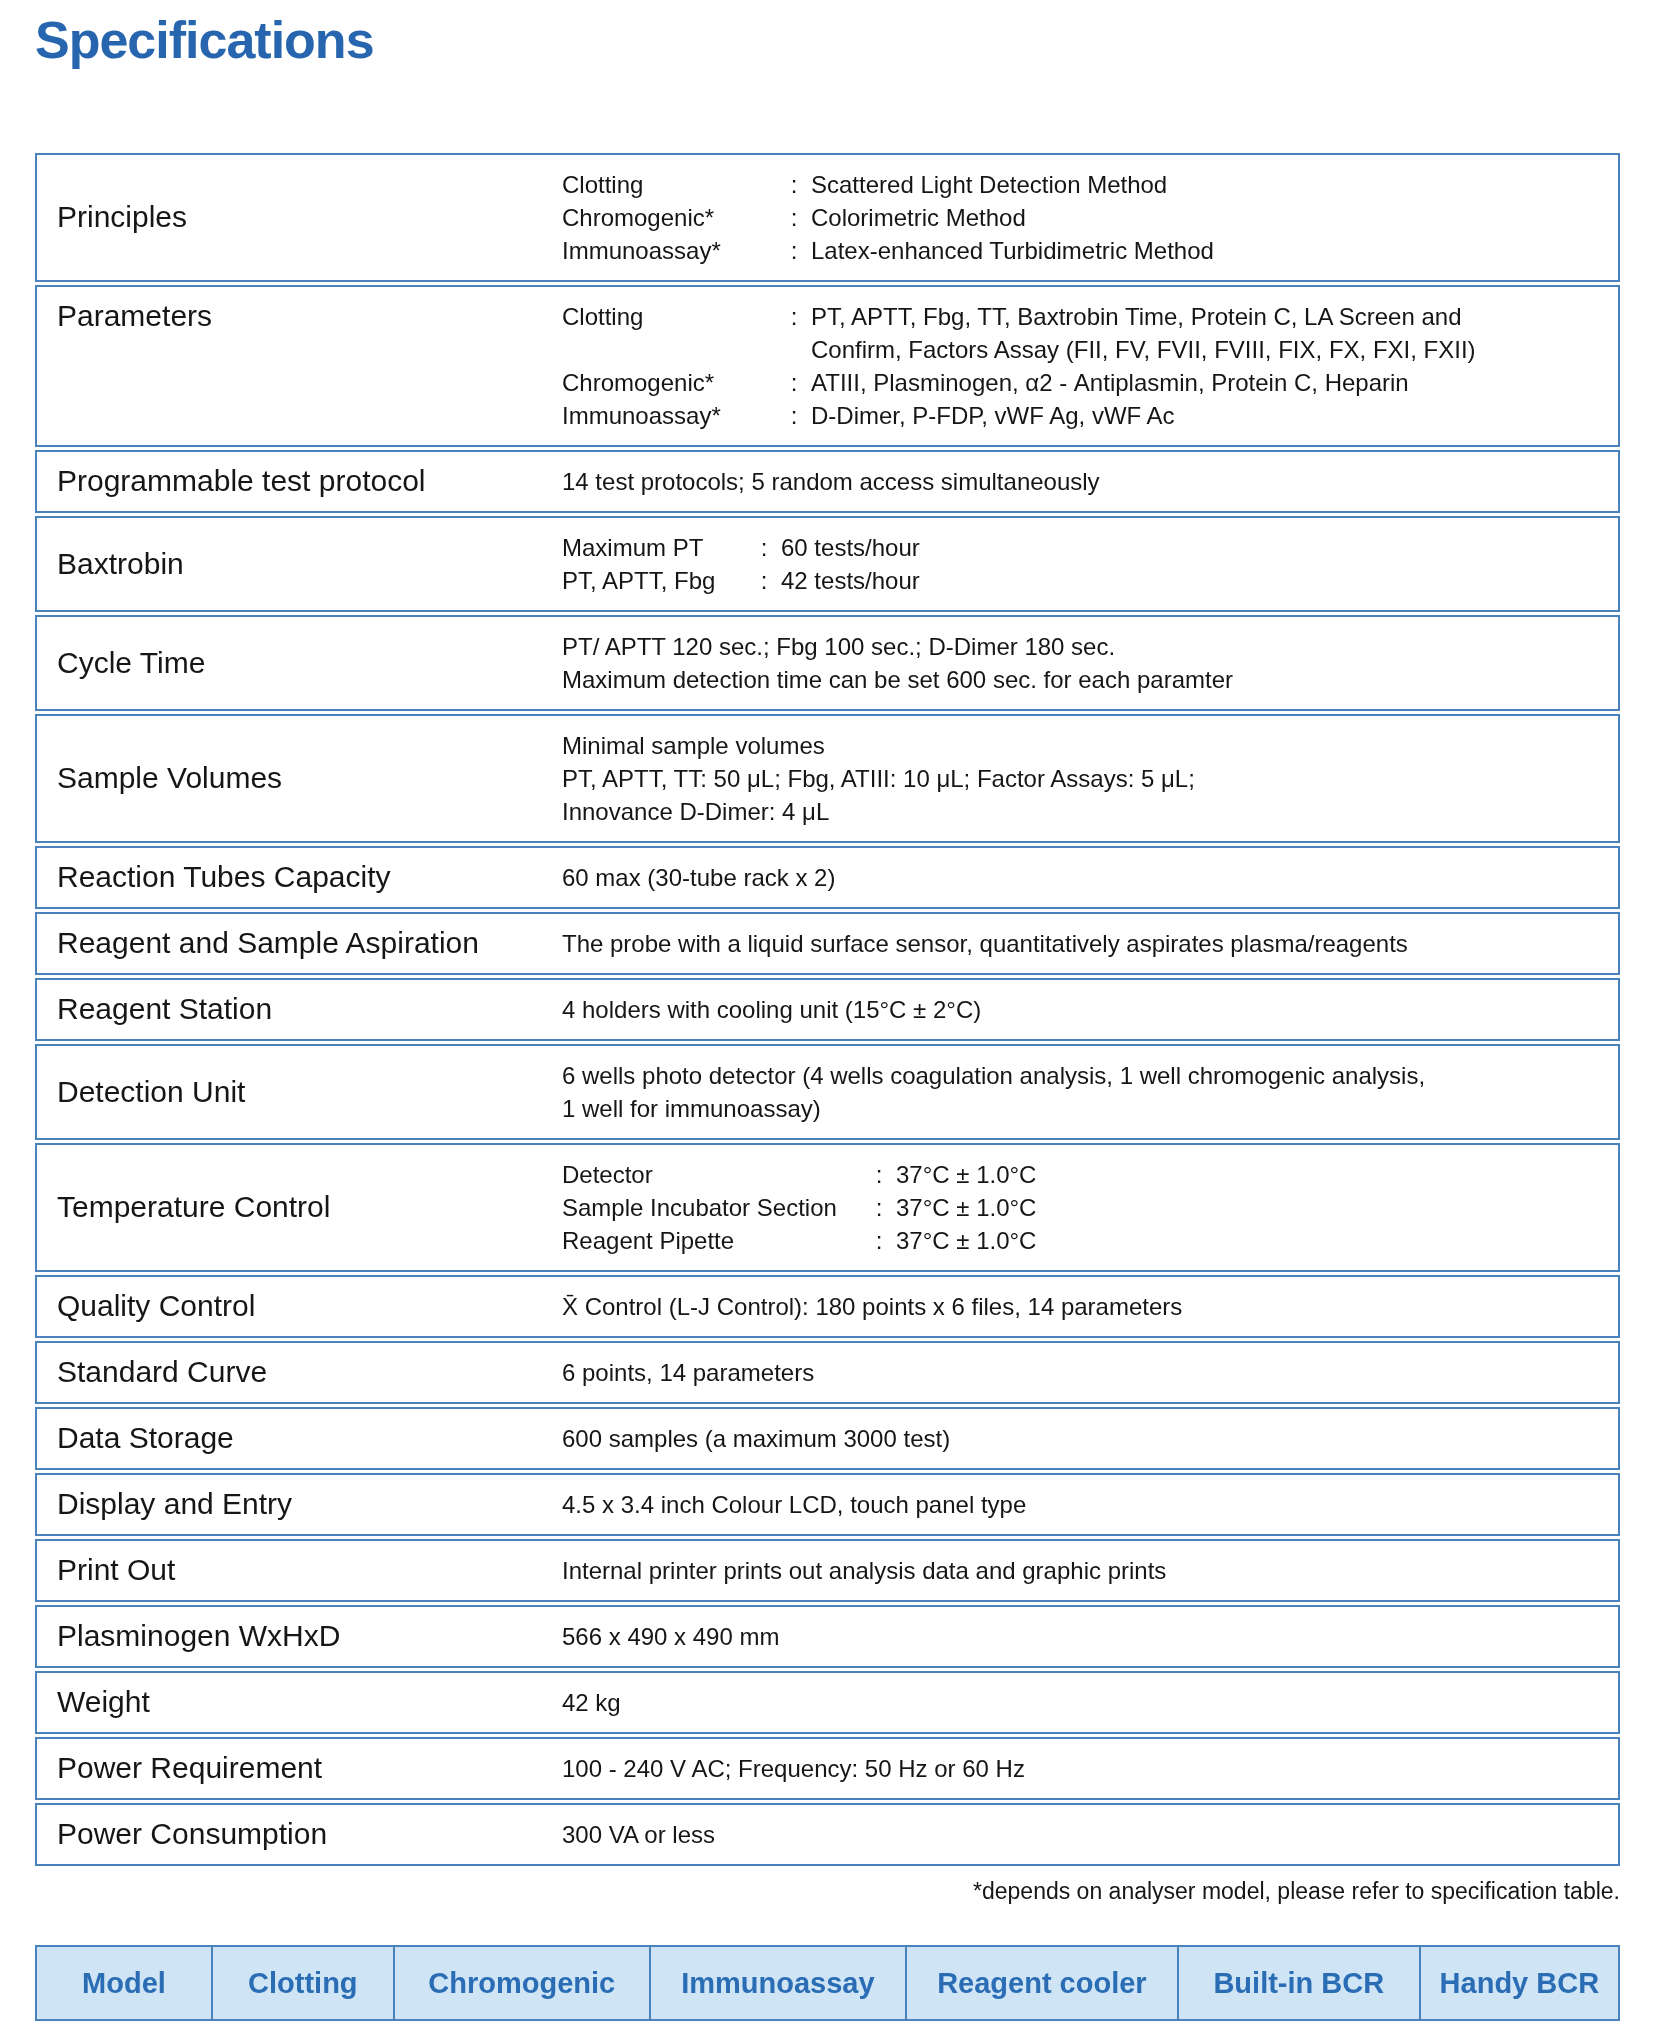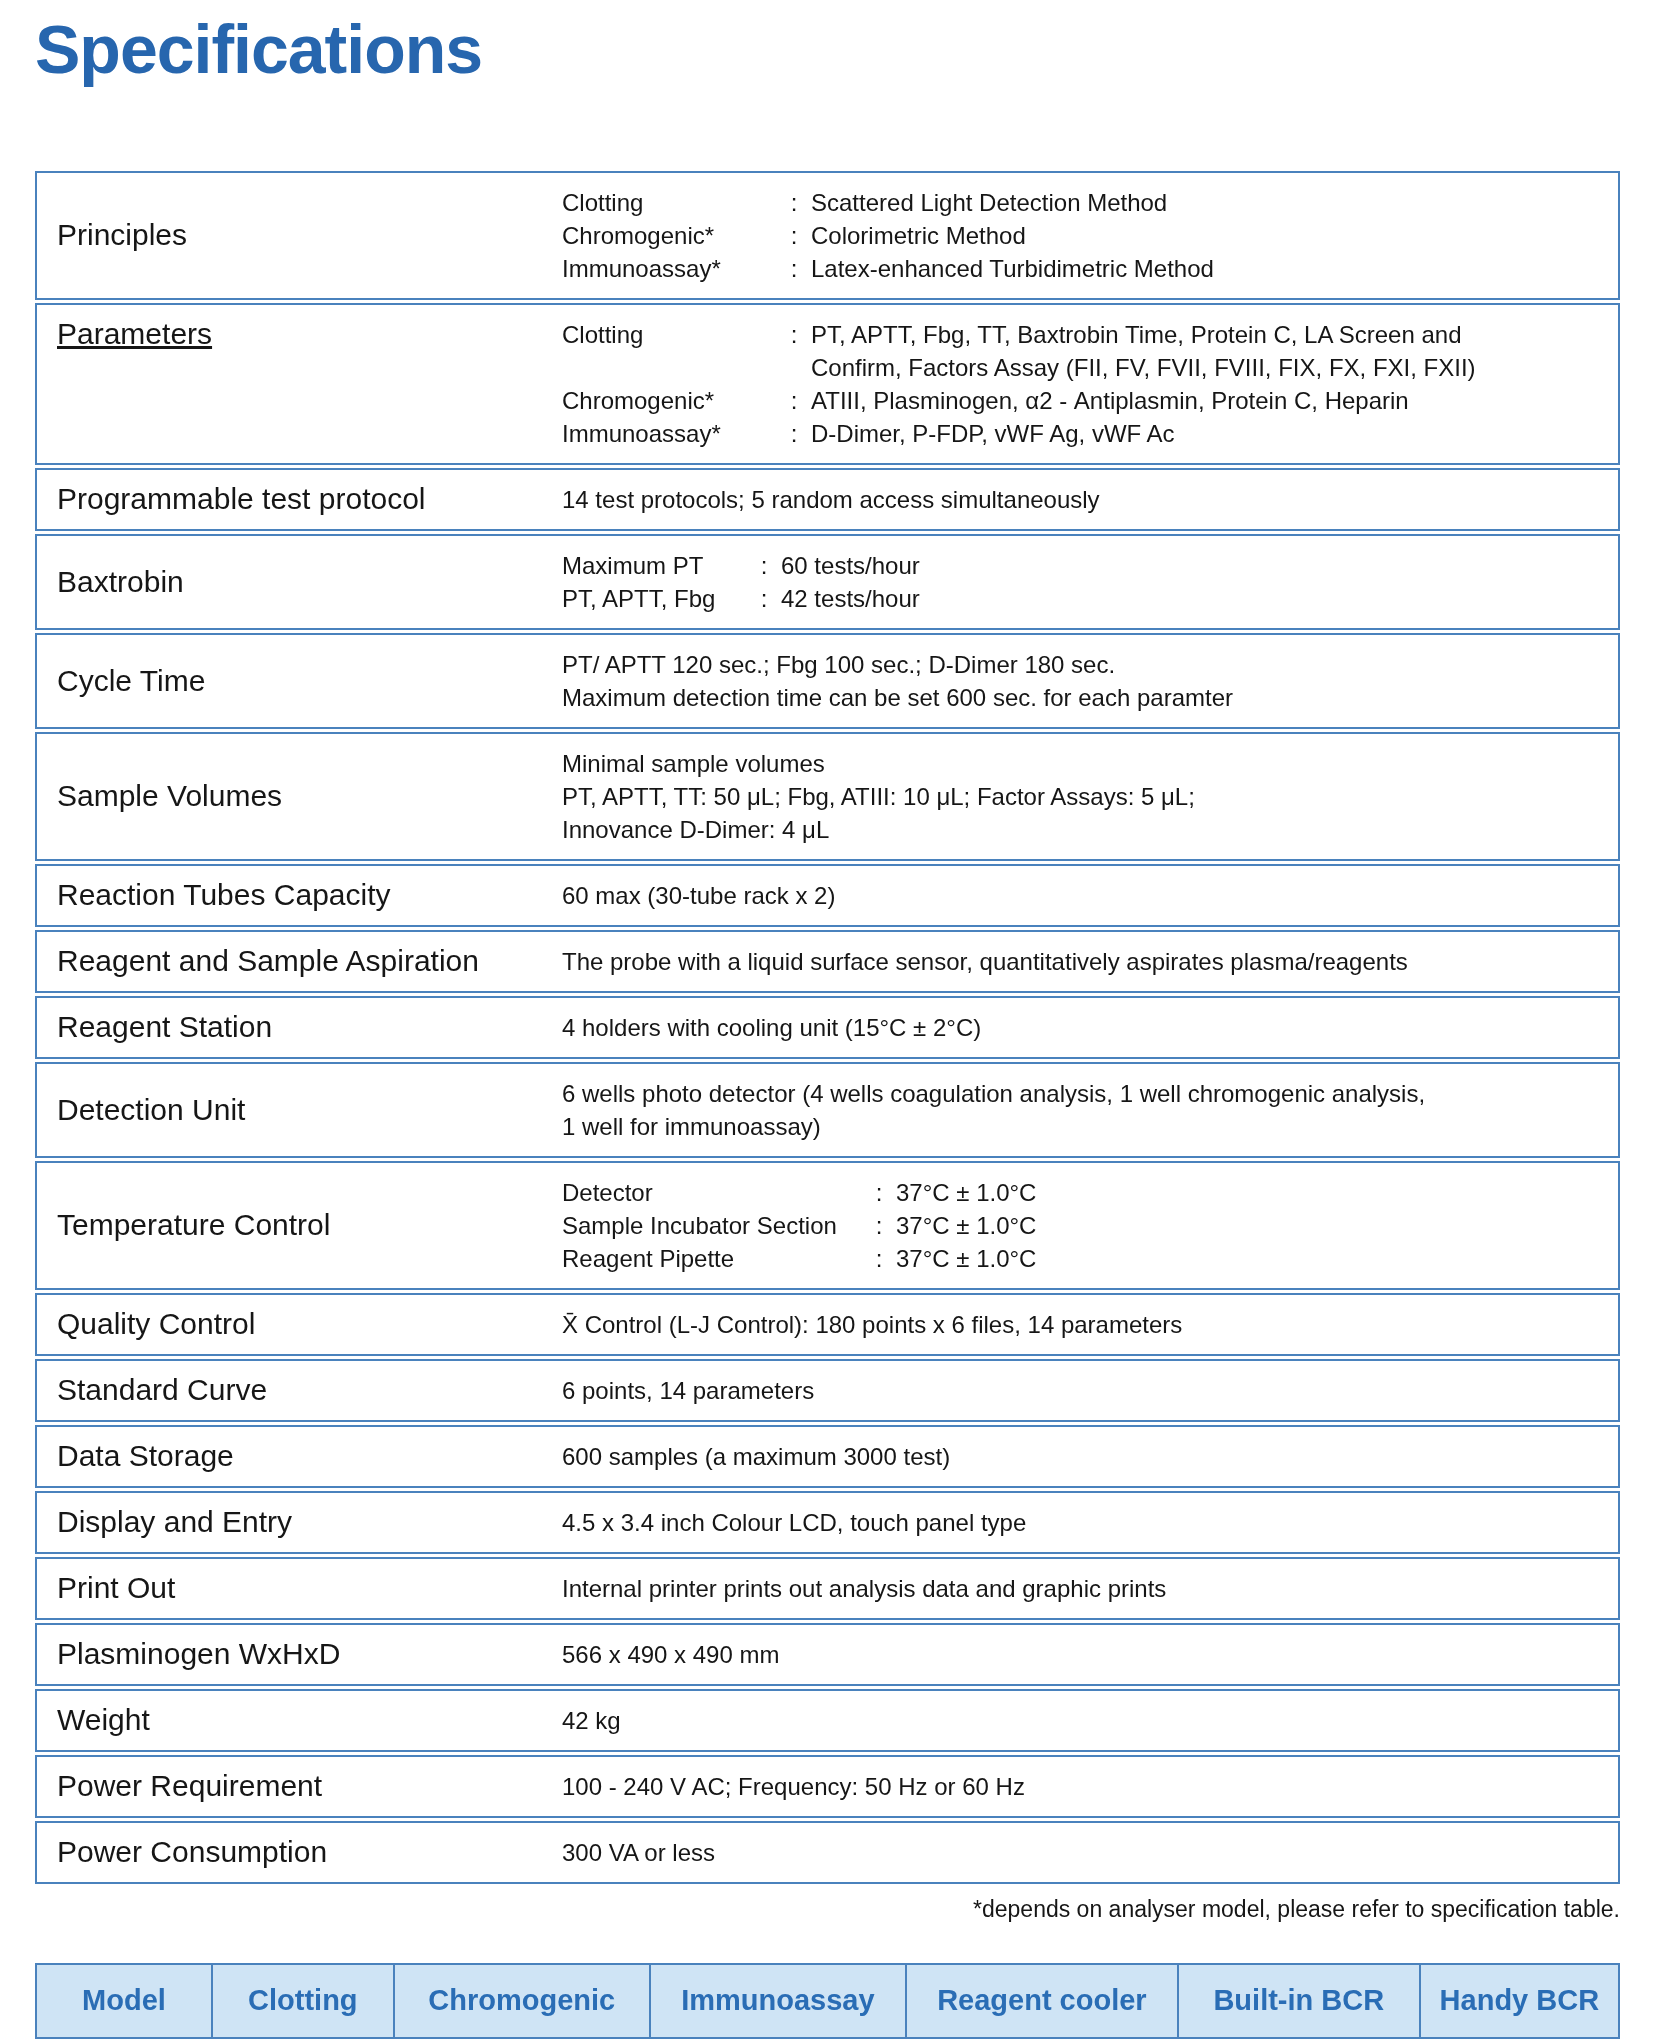--- a/index.html
+++ b/index.html
@@ -10,35 +10,35 @@
     --ink:#161616;
   }
   *{box-sizing:border-box;}
   html,body{margin:0;padding:0;}
   body{
     width:1654px;height:2041px;background:#ffffff;color:var(--ink);
     font-family:"Liberation Sans", sans-serif;
   }
   .wrap{padding:6px 34px 0 35px;}
   .page-title{
-    color:var(--accent);font-size:68px;font-weight:bold;
+    color:var(--accent);font-size:52px;font-weight:bold;
     margin:6px 0 8px 0;letter-spacing:-1px;line-height:1.1;
   }
   
   .spec-table{margin-top:84px;}
   .spec-row{
     display:flex;border:2px solid var(--border);
     margin-top:3px;background:#fff;
   }
   .spec-row:first-child{margin-top:0;}
   .spec-label{
     flex:0 0 525px;padding:12px 10px 12px 20px;font-size:30px;
     display:flex;align-items:center;line-height:1.15;
   }
-  .spec-label.top{align-items:flex-start;text-decoration:underline;}
+  .spec-label.top{align-items:flex-start;}
   .spec-value{
     flex:1;padding:13px 16px 13px 0;font-size:24px;line-height:33px;
     display:flex;flex-direction:column;justify-content:center;
   }
   .pair{display:grid;grid-template-columns:var(--subw,215px) 34px 1fr;}
   .pair .colon{text-align:center;}
   .vline{display:block;}
   
   .footnote{font-size:23px;margin:12px 0 0 2px;text-align:right;}
   

